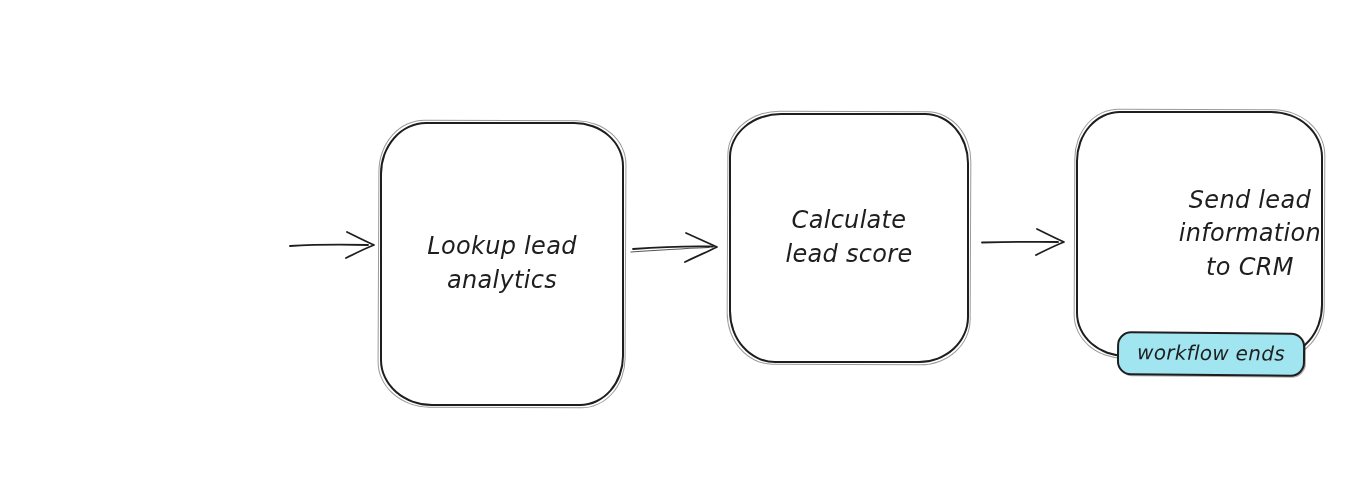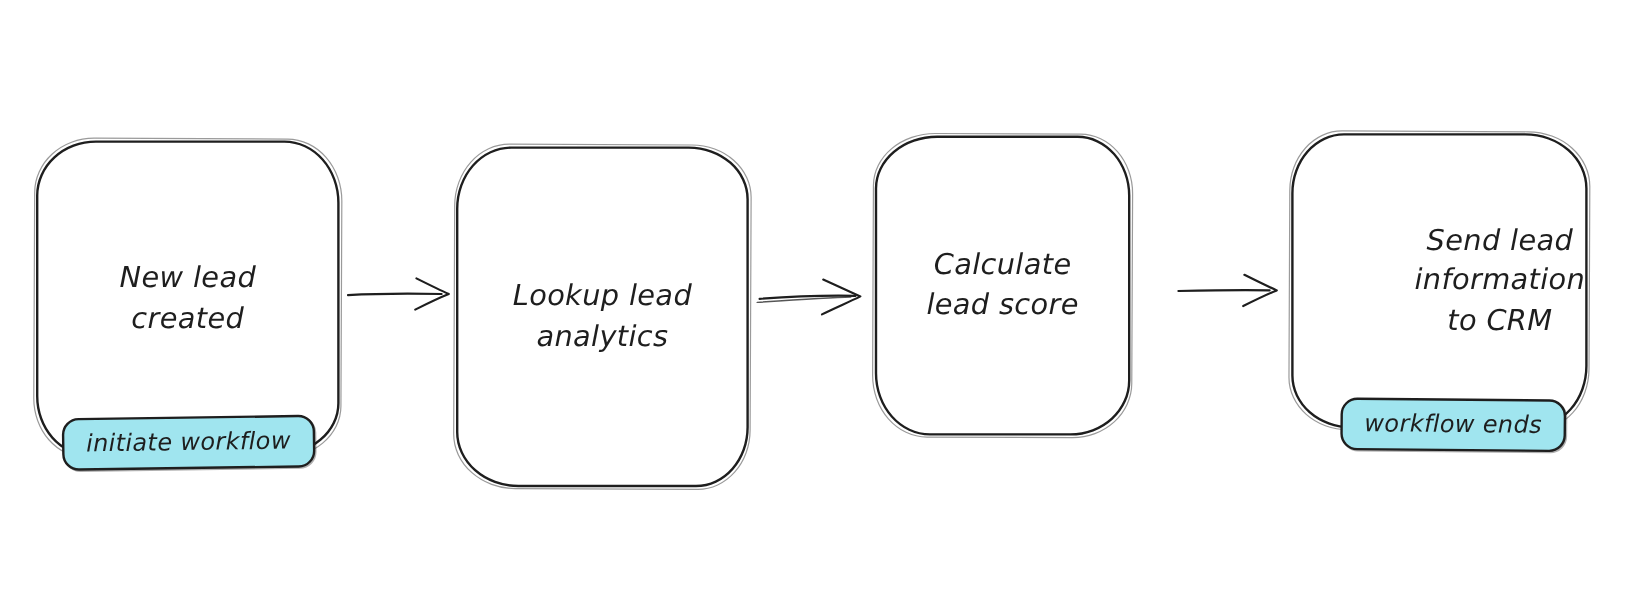--- a/index.html
+++ b/index.html
@@ -83,43 +83,38 @@
   .arrow .pass2 {
     stroke-width: 1.2;
     stroke: rgba(30,30,30,0.75);
   }
 </style>
 </head>
 <body>
 
 <div class="canvas">
 
-  <div class="node" style="left:30px; top:117px; width:253px; height:263px; border-radius:50px 46px 52px 44px / 46px 52px 44px 50px;">
-    <div class="node-label">New lead
-created</div>
-    <div class="badge badge-left">initiate workflow</div>
-  </div>
 
   <svg class="arrow" style="left:287px; top:223px;" width="92" height="44" viewBox="0 0 92 44">
     <path d="M3,23 C 28,21.5 55,21.5 81,22"></path>
     <path d="M60,9 C 70,14 79,18.5 87,22 C 78,25.5 69,30 59,35"></path>
   </svg>
 
   <div class="node" style="left:380px; top:122px; width:244px; height:284px; border-radius:46px 50px 44px 52px / 52px 44px 50px 46px;">
     <div class="node-label">Lookup lead
 analytics</div>
   </div>
 
   <svg class="arrow" style="left:629px; top:225px;" width="92" height="44" viewBox="0 0 92 44">
     <path d="M4,24 C 30,22 58,21 84,21.5"></path>
     <path class="pass2" d="M2,27 C 32,25 62,23 80,22.5"></path>
     <path d="M57,8 C 69,13.5 79,18 88,22 C 78,27 67,31.5 56,37"></path>
   </svg>
 
-  <div class="node" style="left:729px; top:113px; width:213px; height:250px; border-radius:52px 44px 50px 46px / 44px 50px 46px 52px;">
+  <div class="node" style="left:729px; top:113px; width:240px; height:250px; border-radius:52px 44px 50px 46px / 44px 50px 46px 52px;">
     <div class="node-label">Calculate
 lead score</div>
   </div>
 
   <svg class="arrow" style="left:979px; top:220px;" width="90" height="44" viewBox="0 0 90 44">
     <path d="M3,22.5 C 28,22 54,21.5 79,22"></path>
     <path d="M58,9 C 68,14 77,18.5 85,22 C 76,25.5 67,30 57,35"></path>
   </svg>
 
   <div class="node" style="left:1076px; top:111px; width:247px; height:246px; border-radius:44px 52px 46px 50px / 50px 46px 52px 44px;justify-content:flex-end;">

